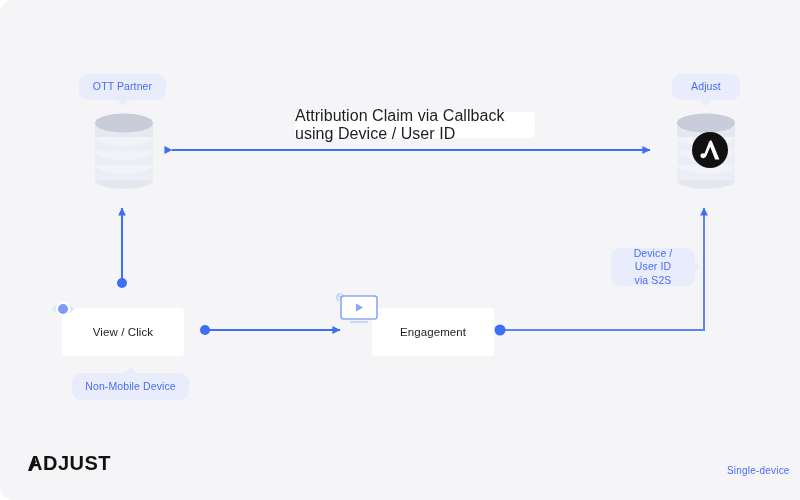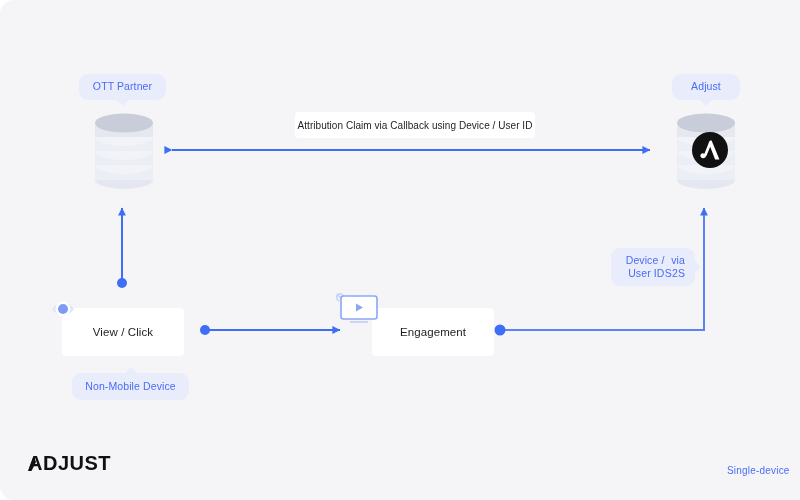--- a/index.html
+++ b/index.html
@@ -91,21 +91,21 @@
 
   
   .banner {
     position: absolute;
     background: #ffffff;
     border-radius: 4px;
     display: flex;
     align-items: center;
     justify-content: center;
     color: #1d1d24;
-    font-size: 10px;
+    font-size: 16px;
     letter-spacing: .05px;
   }
 
   
   .footer-note {
     position: absolute;
     color: #4a6cf7;
     font-size: 10px;
     letter-spacing: .2px;
   }
@@ -214,21 +214,21 @@
 
   <svg class="abs" style="left:333px; top:291px; width:48px; height:36px;" viewBox="0 0 48 36">
     <path d="M6,10 C3,8 3,4 6,3 C9,2 11,5 10,8" fill="none" stroke="#c6d2fa" stroke-width="1.6"></path>
     <line x1="4" y1="3" x2="12" y2="11" stroke="#c6d2fa" stroke-width="1.6"></line>
     <rect x="8" y="5" width="36" height="23" rx="2.5" fill="#ffffff" stroke="#8aa6f8" stroke-width="1.6"></rect>
     <path d="M23,12.5 L30,16.5 L23,20.5 Z" fill="#8aa6f8"></path>
     <line x1="17" y1="31" x2="35" y2="31" stroke="#c6d2fa" stroke-width="1.8"></line>
   </svg>
 
 
-  <div class="pill tail-right" style="left:611px; top:248px; width:84px; height:38px; flex-direction:row;text-align:right;">
+  <div class="pill tail-right" style="left:611px; top:248px; width:84px; height:38px; flex-direction:column;">
     <span>Device / User ID</span>
     <span>via S2S</span>
   </div>
 
   <svg class="abs" style="left:28px; top:452px; width:96px; height:24px;" viewBox="0 0 96 24">
     <text x="0" y="18" font-family="Liberation Sans, sans-serif" font-size="20" font-weight="bold" letter-spacing="0.5" fill="#111111">ADJUST</text>
     <path d="M0,19 L5.5,4 L8,10 L3.5,19 Z" fill="#111111"></path>
   </svg>
 
   <div class="footer-note" style="left:727px; top:465px;">

